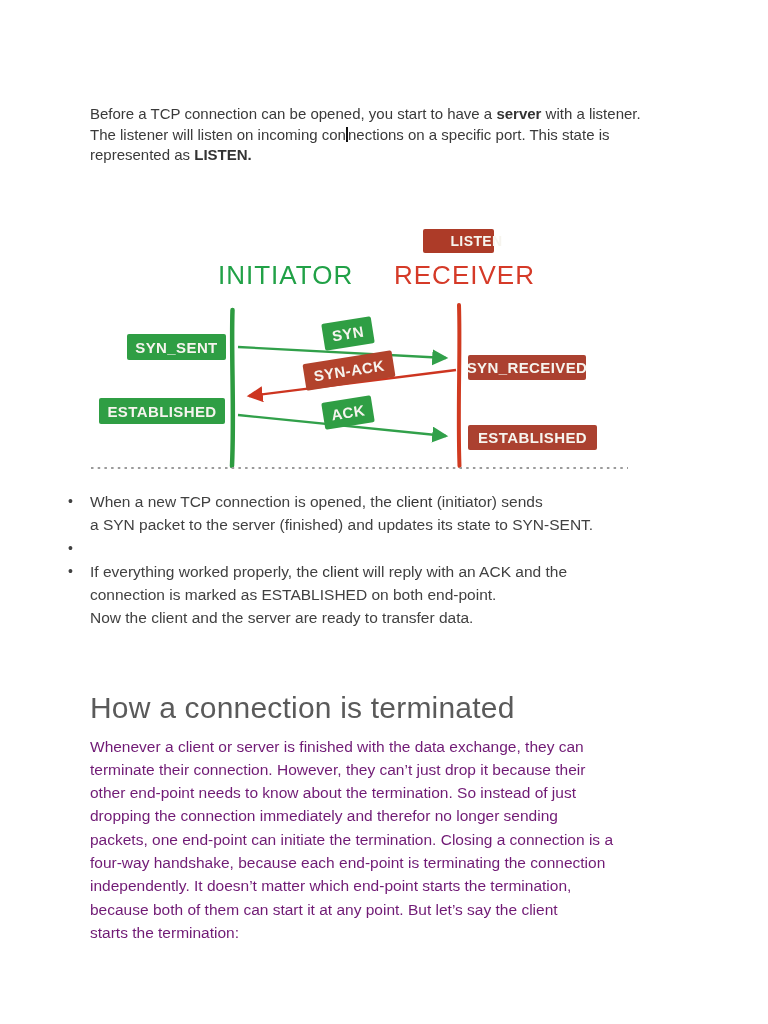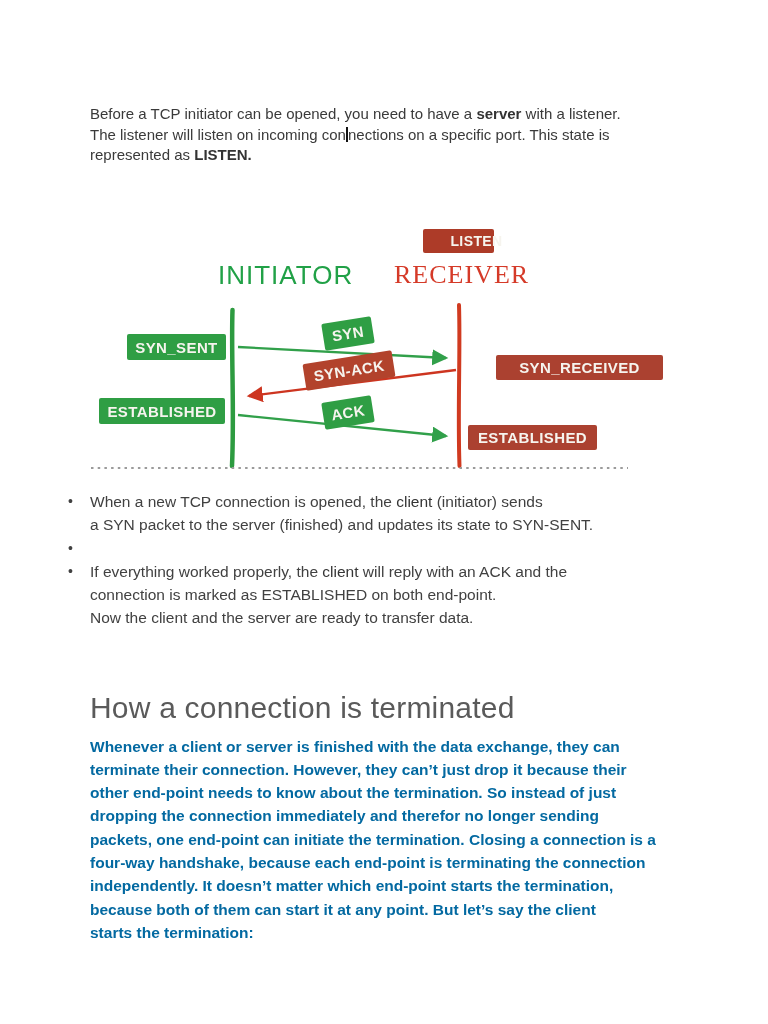--- a/index.html
+++ b/index.html
@@ -37,39 +37,39 @@
     width: 768px; height: 490px;
     pointer-events: none;
   }
   .dg-label {
     position: absolute;
     font-size: 26px;
     letter-spacing: 1px;
     font-weight: 400;
   }
   #initiator-label { left: 170px; top: 260px; width: 132px; color: #21a147; text-align: center; margin-left: 48px; }
-  #receiver-label  { left: 394px; top: 260px; width: 134px; color: #d53a28; text-align: left; font-family: Liberation Serif, serif; }
+  #receiver-label  { left: 394px; top: 260px; width: 134px; color: #d53a28; text-align: left; }
 
   .badge {
     position: absolute;
     display: flex; align-items: center; justify-content: center;
     color: #f6f4ee;
     font-size: 15px; font-weight: 700; letter-spacing: 0.4px;
     border-radius: 2px;
     box-sizing: border-box;
   }
   .badge.green { background: #2f9e44; }
   .badge.red   { background: #ab4130; }
   #badge-listen            { left: 423px; top: 229px; width: 71px;  height: 24px; font-size: 14px; background:#ad3b28;padding-left:36px; }
   #badge-syn-sent          { left: 127px; top: 320px; width: 99px;  height: 26px; margin-top: 14px; }
   #badge-established-left  { left: 99px;  top: 398px; width: 126px; height: 26px; }
   #badge-syn               { left: 323px; top: 320px; width: 50px;  height: 27px; transform: rotate(-9deg); }
   #badge-syn-ack           { left: 304px; top: 357px; width: 90px;  height: 27px; transform: rotate(-9deg); background:#b2432c; }
   #badge-ack               { left: 323px; top: 399px; width: 50px;  height: 27px; transform: rotate(-9deg); }
-  #badge-syn-received      { left: 468px; top: 355px; width: 167px; height: 25px; margin-left: 28px; }
+  #badge-syn-received      { left: 468px; top: 355px; width: 118px; height: 25px; }
   #badge-established-right { left: 468px; top: 425px; width: 129px; height: 25px; }
 
   
   .bullets {
     position: absolute;
     left: 68px; top: 490px; width: 630px;
     color: #414141;
     font-size: 15.5px; line-height: 23.3px;
   }
   .bullet-item { display: flex; }
@@ -86,31 +86,30 @@
     position: absolute;
     left: 90px; top: 671px;
     font-size: 30px; font-weight: 400;
     color: #5a5a5a;
     letter-spacing: 0.2px;
   }
   .termination {
     position: absolute;
     left: 90px; top: 719px; width: 620px;
     font-size: 15.5px; line-height: 23.3px;
-    color: #0369a1;
+    color: #701a75;
     white-space: pre-line;
-    font-weight: bold;
   }
 </style>
 </head>
 <body>
 
 <div class="page">
 
-  <p class="intro"><span>Before a TCP initiator can be opened, you need to have a </span><b>server</b><span> with a listener.
+  <p class="intro"><span>Before a TCP connection can be opened, you start to have a </span><b>server</b><span> with a listener.
 The listener will listen on incoming con</span><span class="caret"></span><span>nections on a specific port. This state is
 represented as </span><b>LISTEN.</b></p>
 
   <div>
     <svg class="diagram-svg" viewBox="0 0 768 490">
       <defs>
         <marker id="ah-green" markerWidth="8" markerHeight="8" refX="6" refY="3.5" orient="auto" markerUnits="strokeWidth">
           <path d="M0,0 L7,3.5 L0,7 Z" fill="#31a04a"></path>
         </marker>
         <marker id="ah-red" markerWidth="8" markerHeight="8" refX="6" refY="3.5" orient="auto" markerUnits="strokeWidth">

